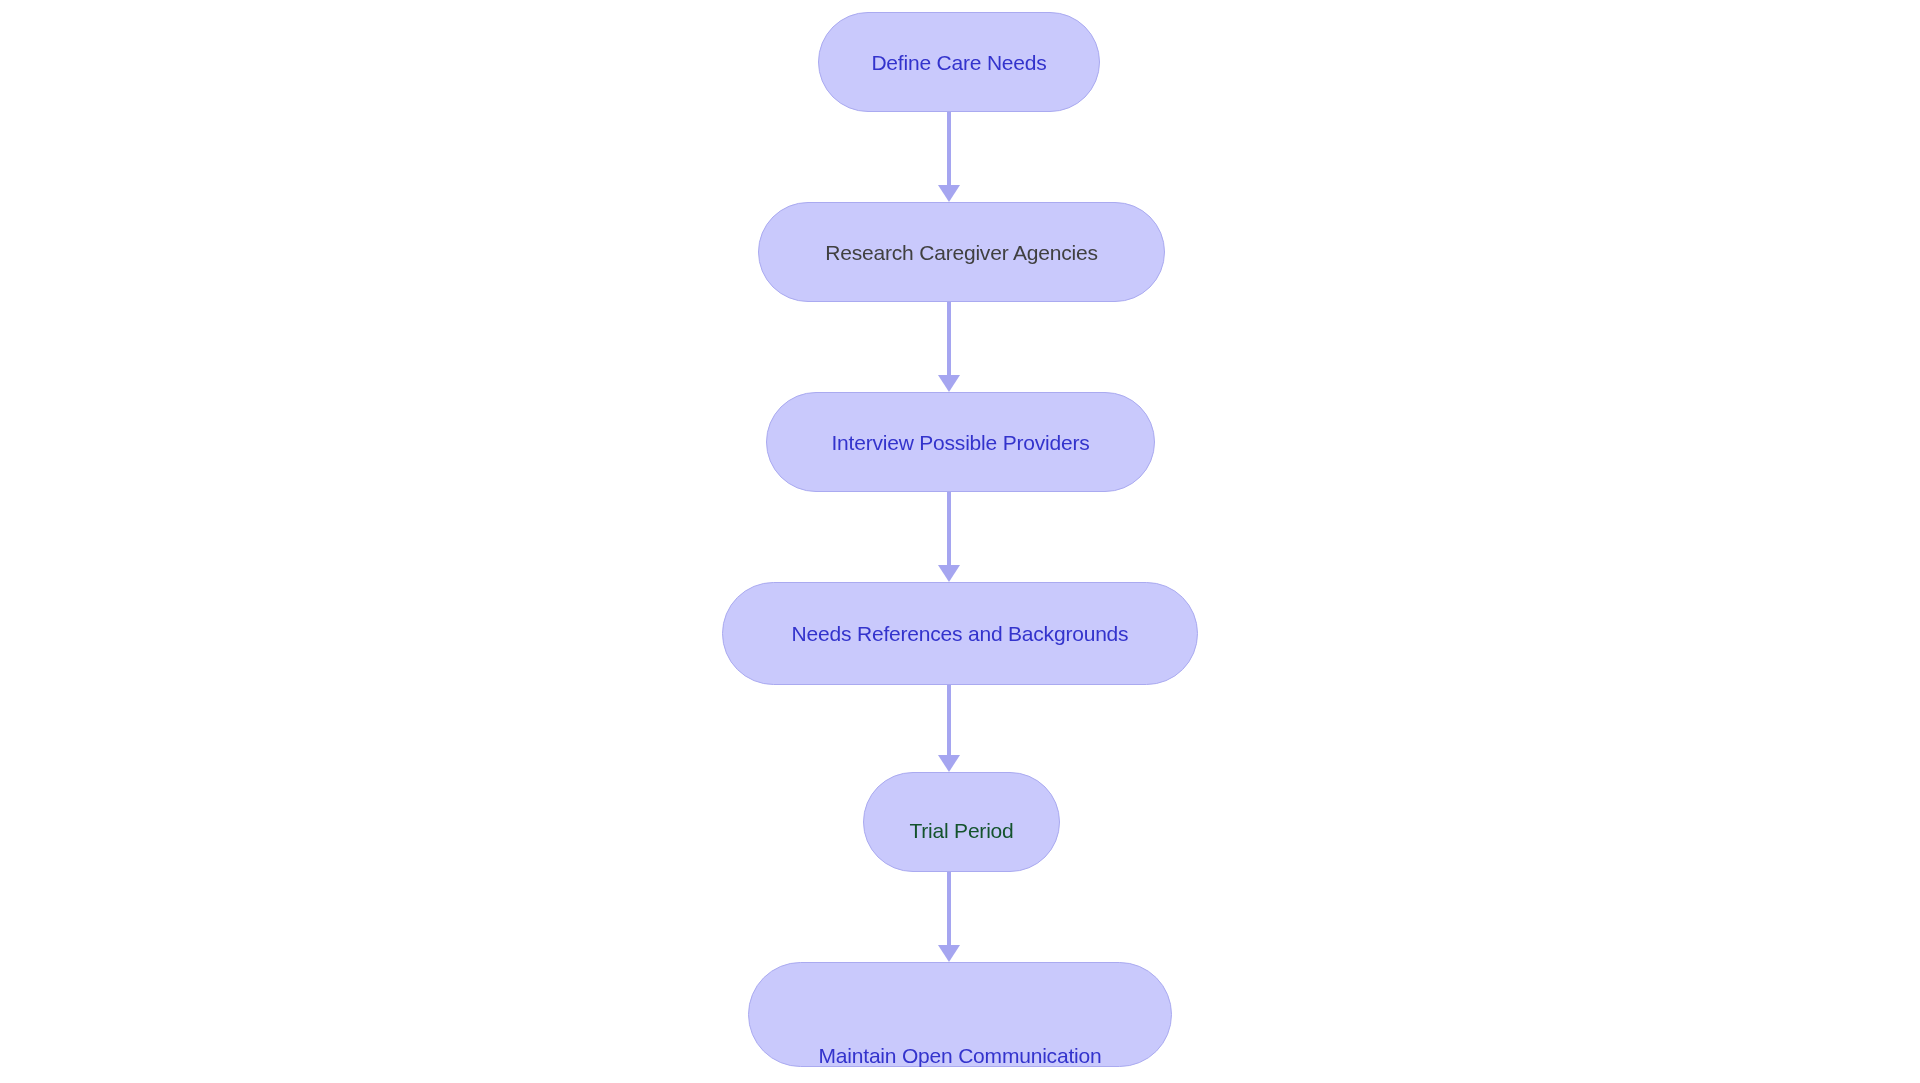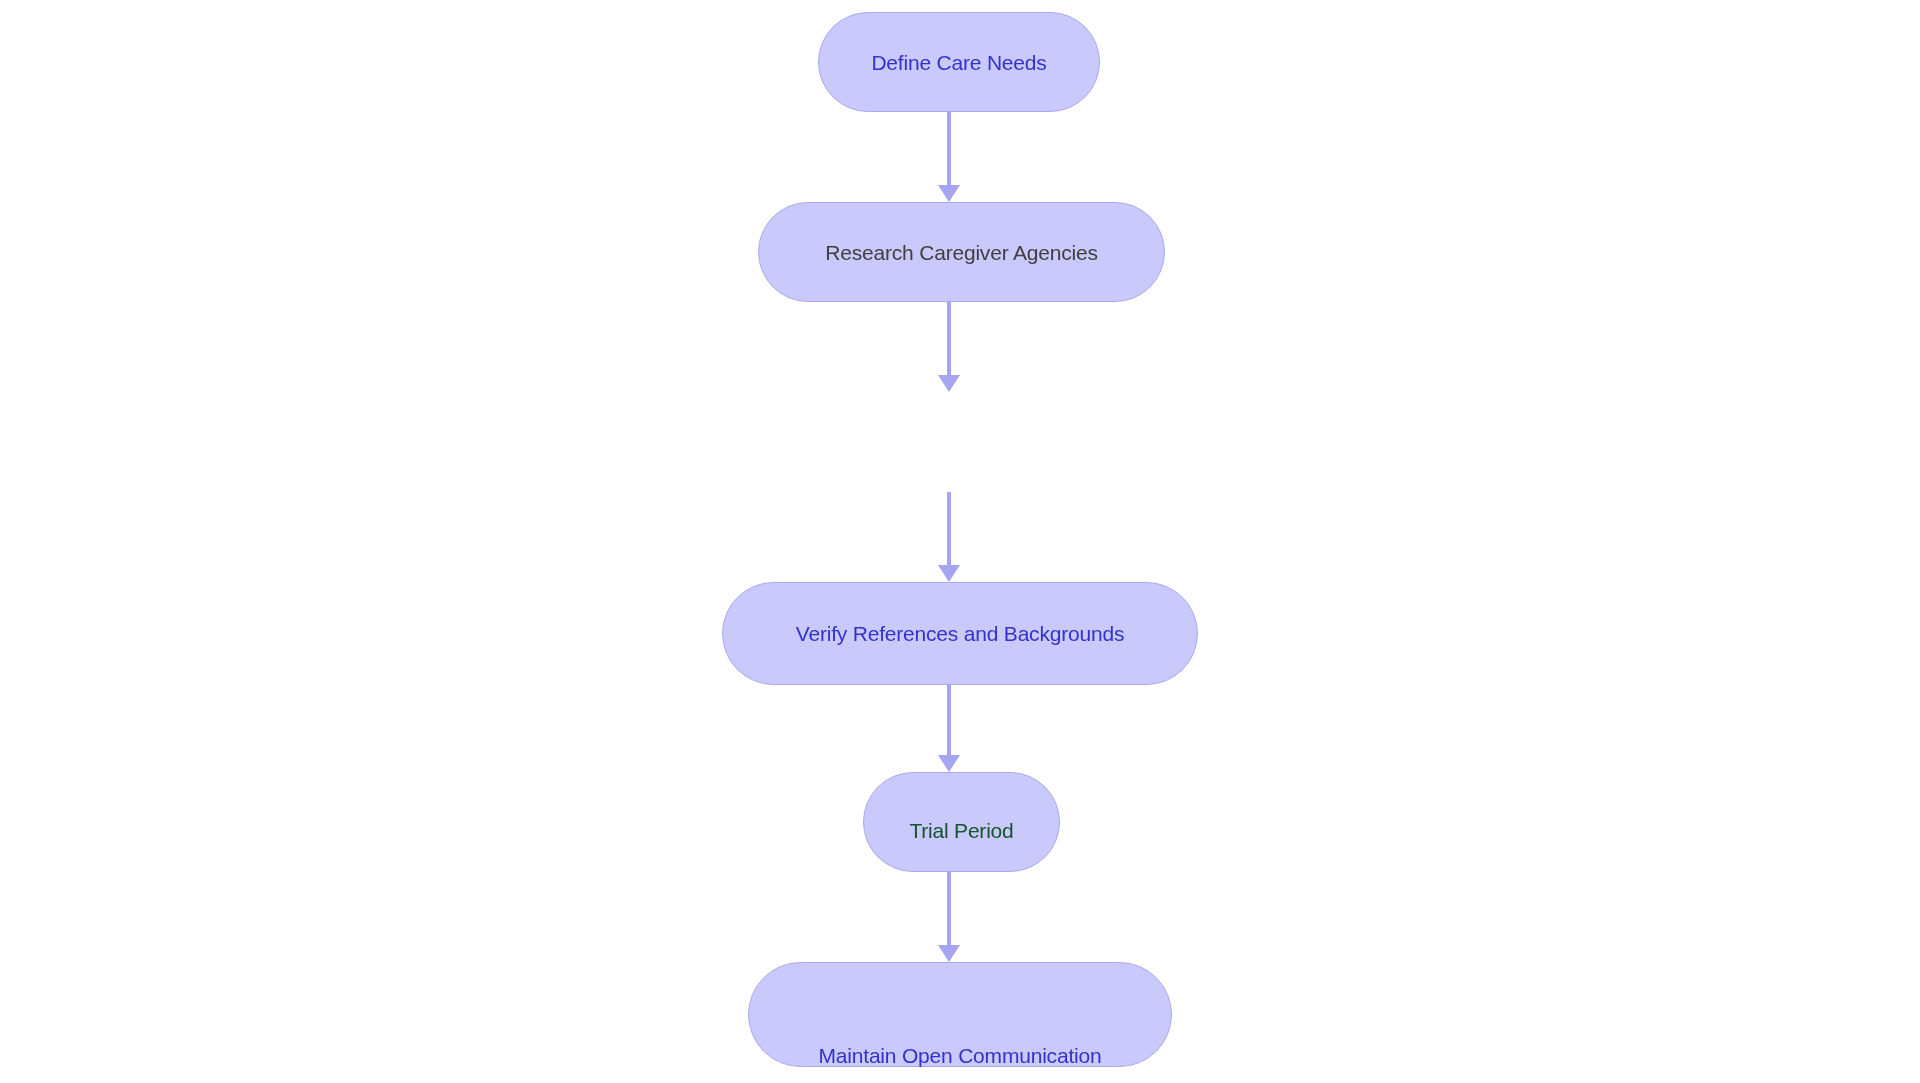--- a/index.html
+++ b/index.html
@@ -94,22 +94,25 @@
     <div class="flow-connector" style="left: 929px; top: 872px; width: 40px; height: 90px;">
       <div class="connector-line" style="height: 75px; background: rgb(165, 165, 240);"></div>
       <div class="connector-head" style="border-top-color: rgb(165, 165, 240);"></div>
     </div>
     <div class="flow-node" style="left: 818px; top: 12px; width: 282px; height: 100px; background: rgb(201, 201, 252); border-color: rgb(170, 170, 240);">
       <span class="node-label" style="color: rgb(51, 51, 204);">Define Care Needs</span>
     </div>
     <div class="flow-node" style="left: 758px; top: 202px; width: 407px; height: 100px; background: rgb(201, 201, 252); border-color: rgb(170, 170, 240);">
       <span class="node-label" style="color: #404040;">Research Caregiver Agencies</span>
     </div>
+    <div class="flow-node" style="left: 766px; top: 392px; width: 389px; height: 100px; background: rgb(201, 201, 252); border-color: rgb(170, 170, 240);">
+      <span class="node-label" style="color: rgb(51, 51, 204);">Interview Possible Providers</span>
+    </div>
     <div class="flow-node" style="left: 722px; top: 582px; width: 476px; height: 103px; background: rgb(201, 201, 252); border-color: rgb(170, 170, 240);">
-      <span class="node-label" style="color: rgb(51, 51, 204);">Verify References and Backgrounds</span>
+      <span class="node-label" style="color: rgb(51, 51, 204);">Needs References and Backgrounds</span>
     </div>
     <div class="flow-node" style="left: 863px; top: 772px; width: 197px; height: 100px; background: rgb(201, 201, 252); border-color: rgb(170, 170, 240);">
       <span class="node-label" style="color: #14532d; margin-top: 16px;">Trial Period</span>
     </div>
     <div class="flow-node" style="left: 748px; top: 962px; width: 424px; height: 105px; background: rgb(201, 201, 252); border-color: rgb(170, 170, 240); align-items: flex-end;">
       <span class="node-label" style="color: rgb(51, 51, 204);">Maintain Open Communication</span>
     </div>
   </div>
 
 </body></html>

